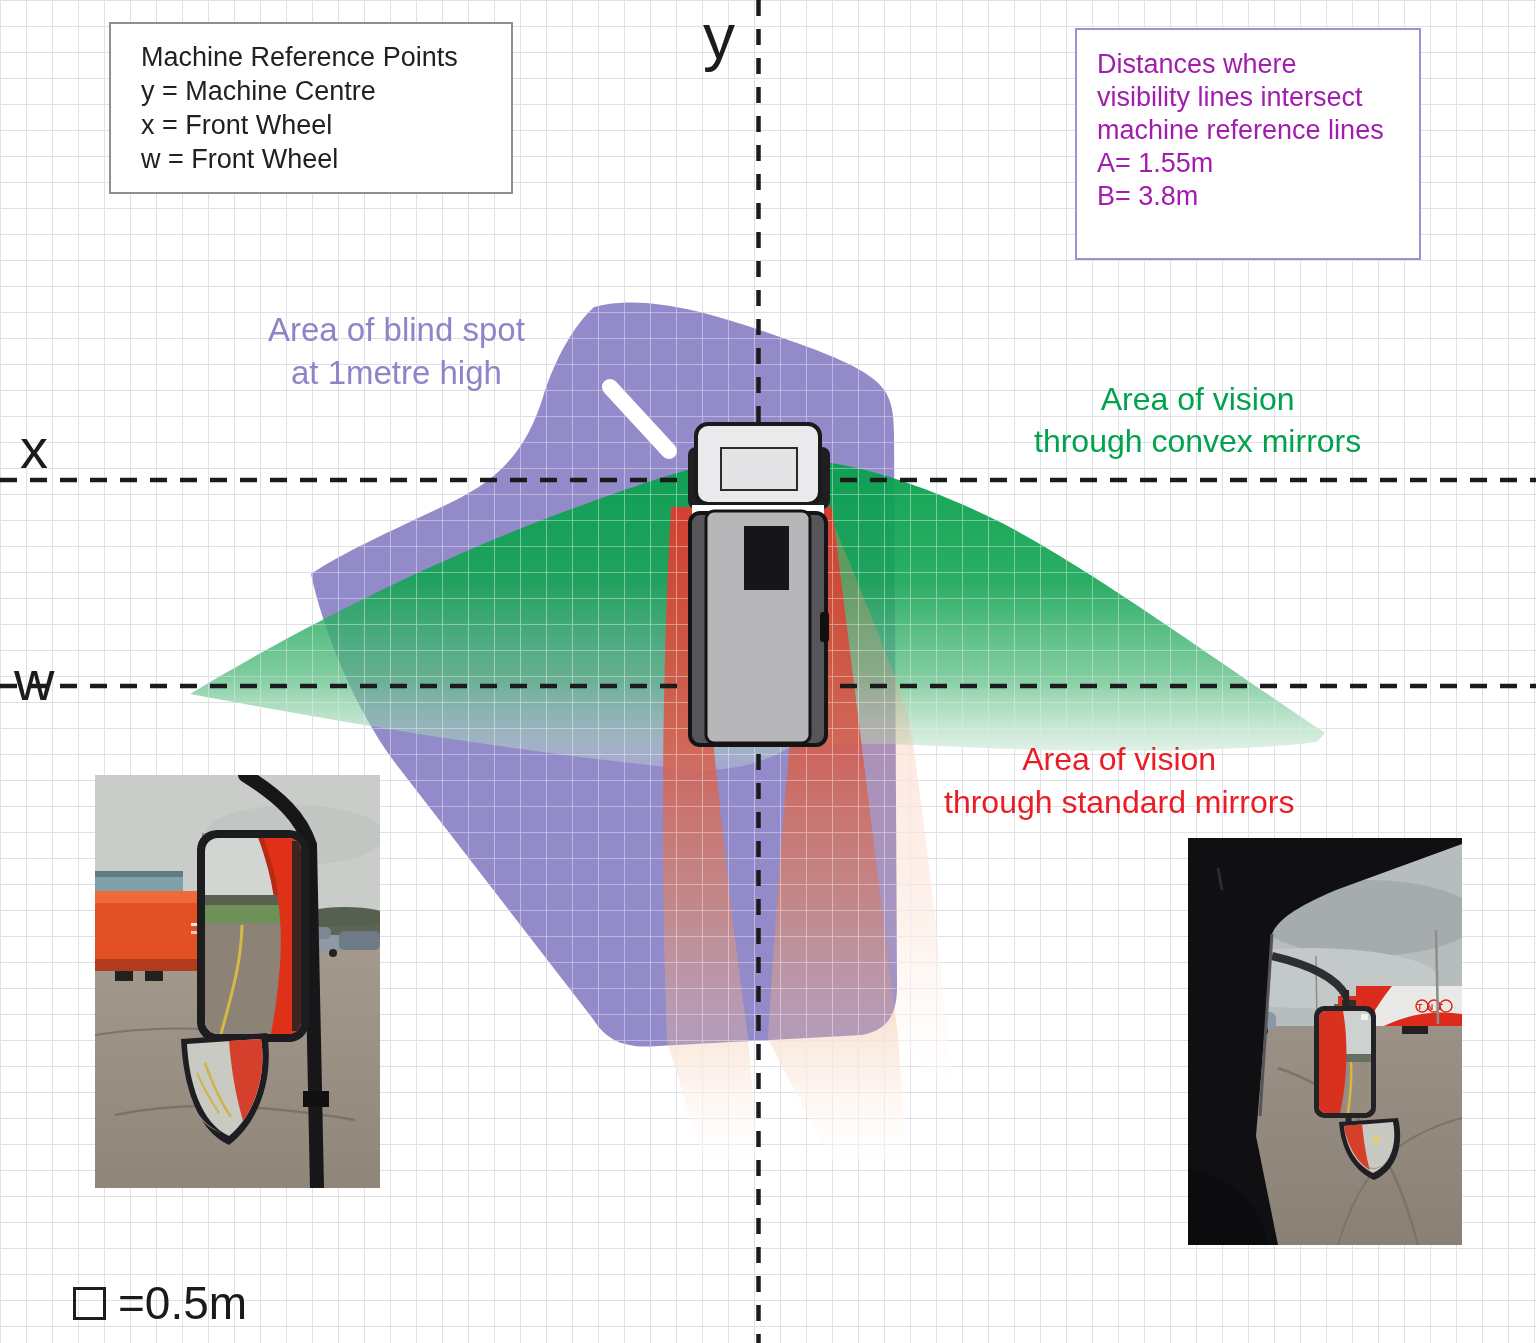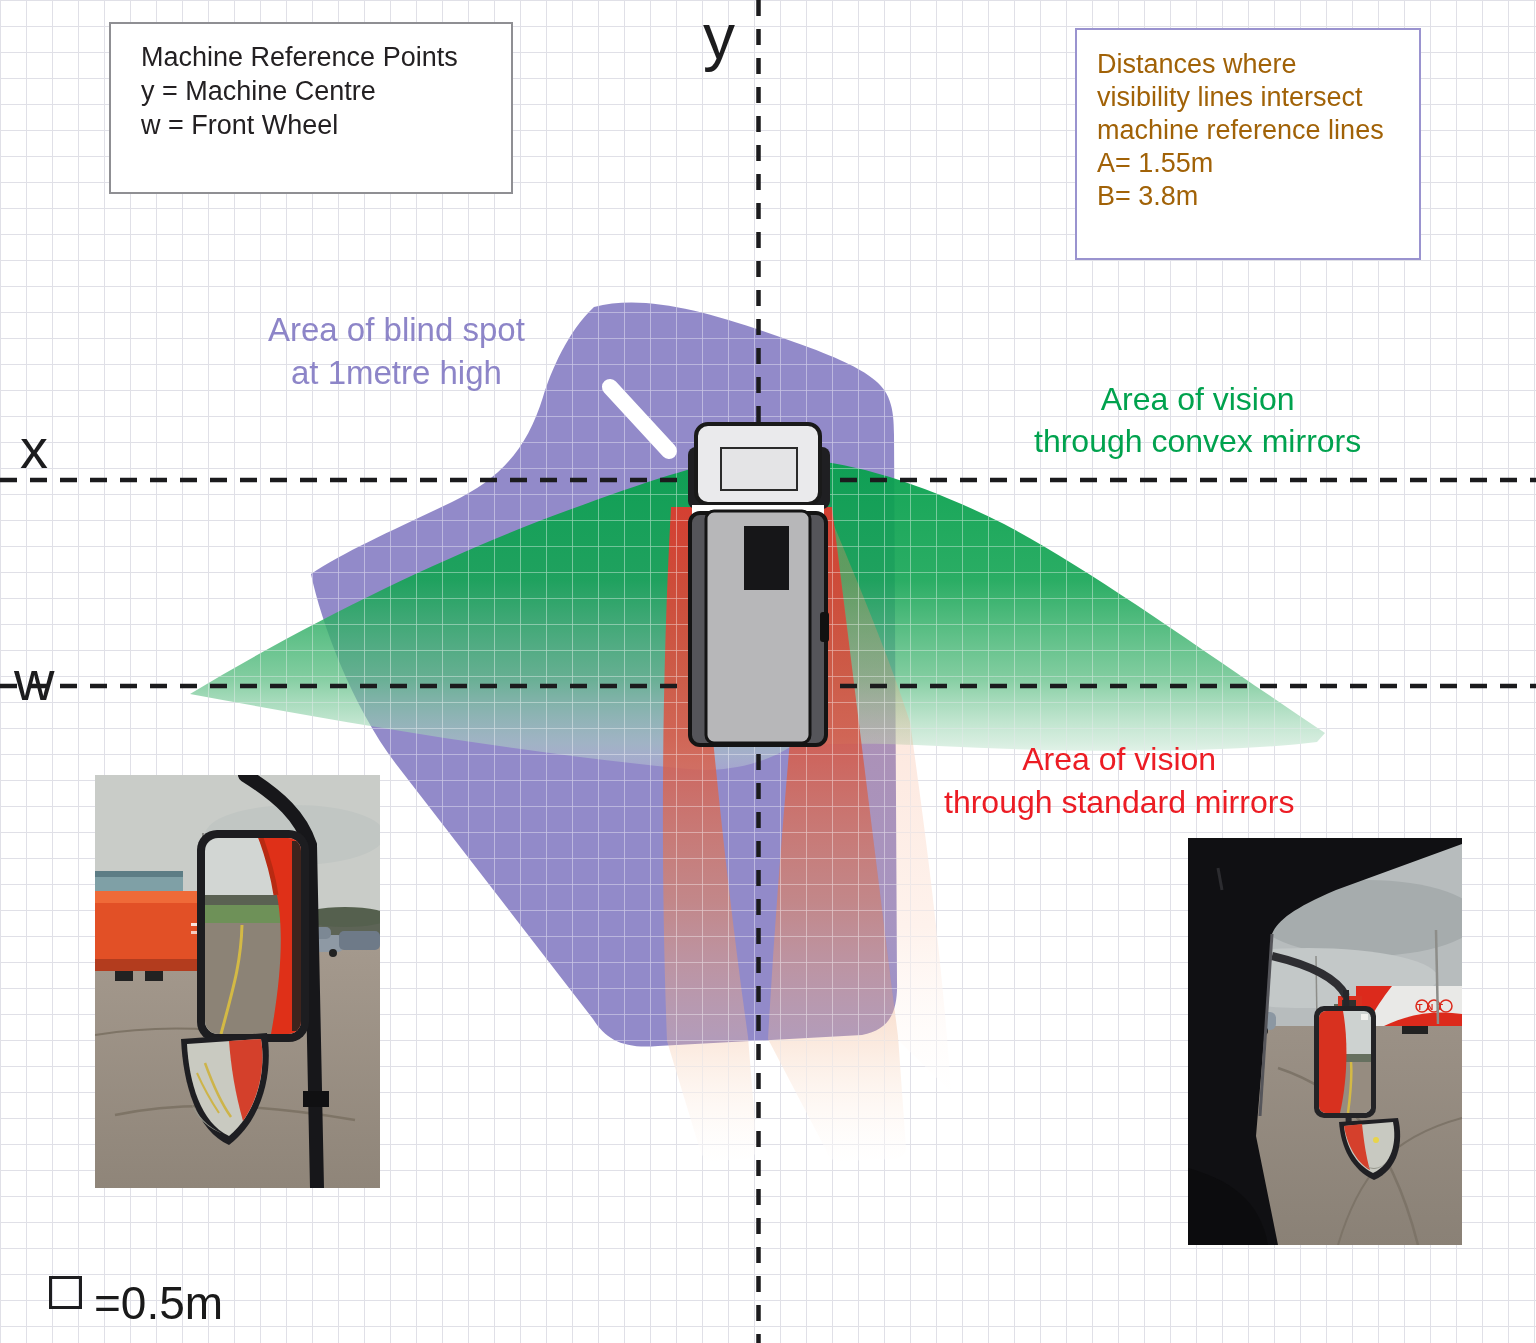--- a/index.html
+++ b/index.html
@@ -16,32 +16,32 @@
   .label{white-space:nowrap;}
   .ref-box{
     left:70px;top:22px;width:370px;height:138px;
     background:#ffffff;border:2px solid #8f8f93;
     padding:16px 0 14px 30px;color:#232022;
     font-size:27px;line-height:34px;margin-left:39px;
   }
   .dist-box{
     left:1075px;top:28px;width:322px;height:194px;
     background:#ffffff;border:2px solid #9a93cf;
-    padding:18px 0 16px 20px;color:#a16207;
+    padding:18px 0 16px 20px;color:#a21caf;
     font-size:27px;line-height:33px;
   }
   .area-label{font-size:33px;line-height:43px;text-align:center;}
   .blind-label{left:268px;top:308px;color:#8d85c8;}
   .convex-label{left:1034px;top:378px;color:#00a24e;font-size:32px;line-height:42px;}
   .standard-label{left:944px;top:738px;color:#ec1c24;font-size:32px;line-height:43px;}
   .axis{color:#1c1c1e;}
   .axis-y{left:703px;top:0px;font-size:64px;}
   .axis-x{left:20px;top:416px;font-size:56px;}
   .axis-w{left:14px;top:648px;font-size:56px;}
-  .legend{left:49px;top:1276px;display:flex;color:#1a1a1a;font-size:46px;}
+  .legend{left:73px;top:1276px;display:flex;align-items:center;color:#1a1a1a;font-size:46px;}
   .legend .sq{display:inline-block;width:27px;height:27px;border:3px solid #1d1d1f;margin-right:12px;}
   .photo{overflow:hidden;}
 </style>
 </head>
 <body>
 
 <div id="stage">
 
   <svg class="abs" style="left:0;top:0" width="1536" height="1343" viewBox="0 0 1536 1343">
     <defs>
@@ -101,20 +101,21 @@
     <rect x="692" y="505" width="132" height="9" fill="#ffffff"></rect>
     <rect x="690" y="513" width="136" height="232" rx="10" fill="#55555a" stroke="#141414" stroke-width="4"></rect>
     <rect x="706" y="511" width="104" height="232" rx="8" fill="#b7b7b9" stroke="#141414" stroke-width="3"></rect>
     <rect x="744" y="526" width="45" height="64" fill="#161618"></rect>
     <rect x="820" y="612" width="9" height="30" rx="3" fill="#111111"></rect>
   </svg>
 
   <div class="abs ref-box">
     <div>Machine Reference Points</div>
     <div>y = Machine Centre</div>
+    <div>x = Front Wheel</div>
     <div>w = Front Wheel</div>
   </div>
 
   <div class="abs dist-box">
     <div>Distances where</div>
     <div>visibility lines intersect</div>
     <div>machine reference lines</div>
     <div>A= 1.55m</div>
     <div>B= 3.8m</div>
   </div>

